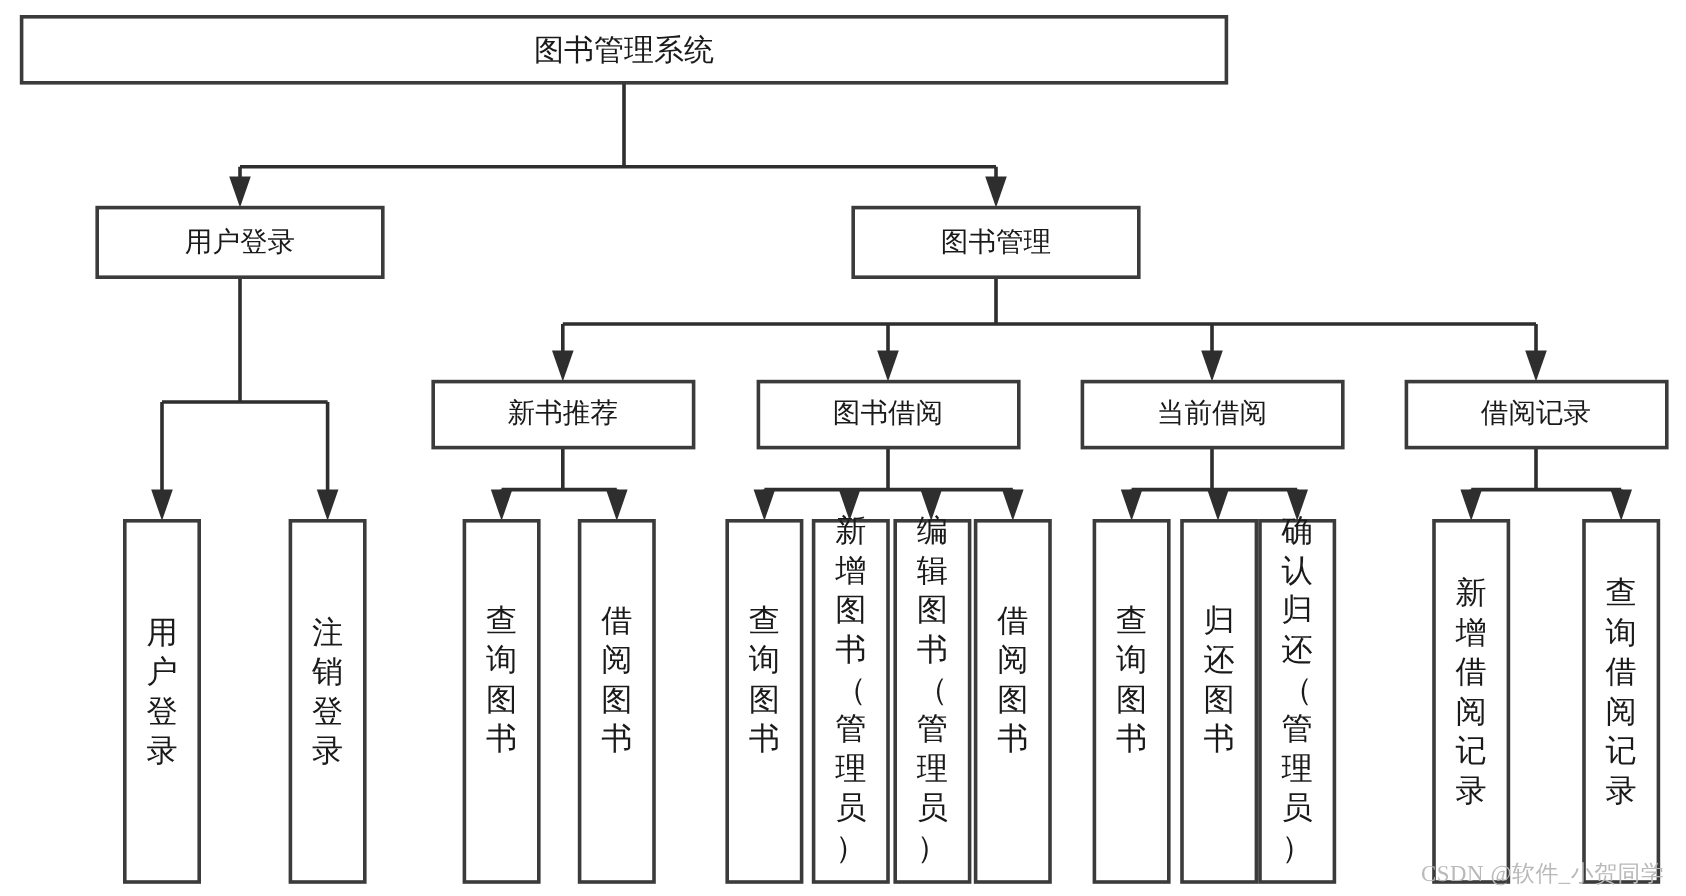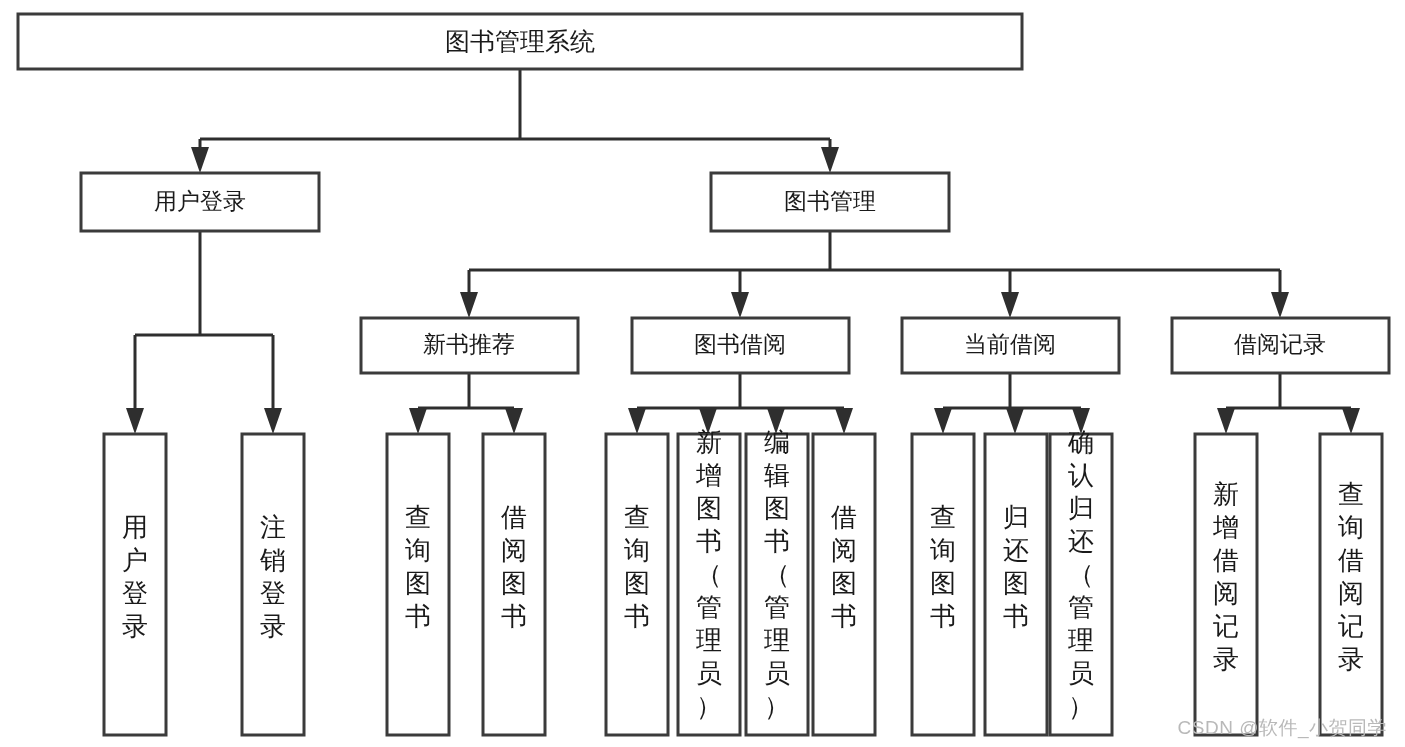--- a/index.html
+++ b/index.html
@@ -45,21 +45,21 @@
     fill: none;
   }
   .arrowhead {
     fill: #2e2e2e;
     stroke: none;
   }
   .watermark {
     position: absolute;
     right: 18px;
     bottom: 6px;
-    font-family: Liberation Sans, sans-serif;
+    font-family: Liberation Serif, serif;
     font-size: 19px;
     color: #b9b9b9;
     white-space: nowrap;
     letter-spacing: 0.5px;
   }
 </style>
 </head>
 <body>
 
 <svg id="diagram" viewBox="0 0 1405 747" xmlns="http://www.w3.org/2000/svg">

